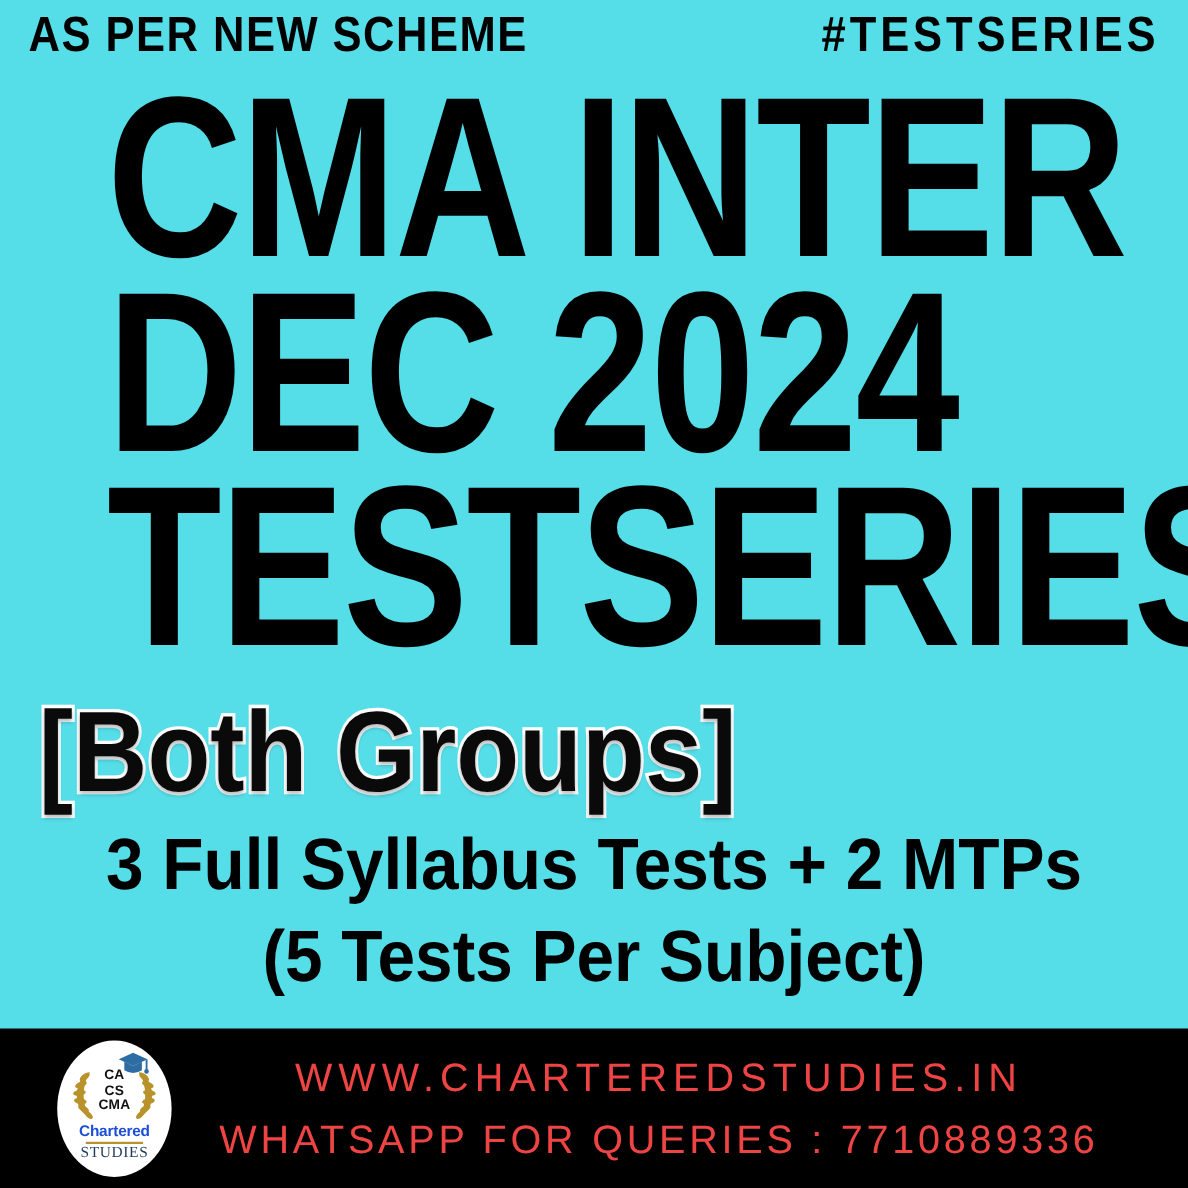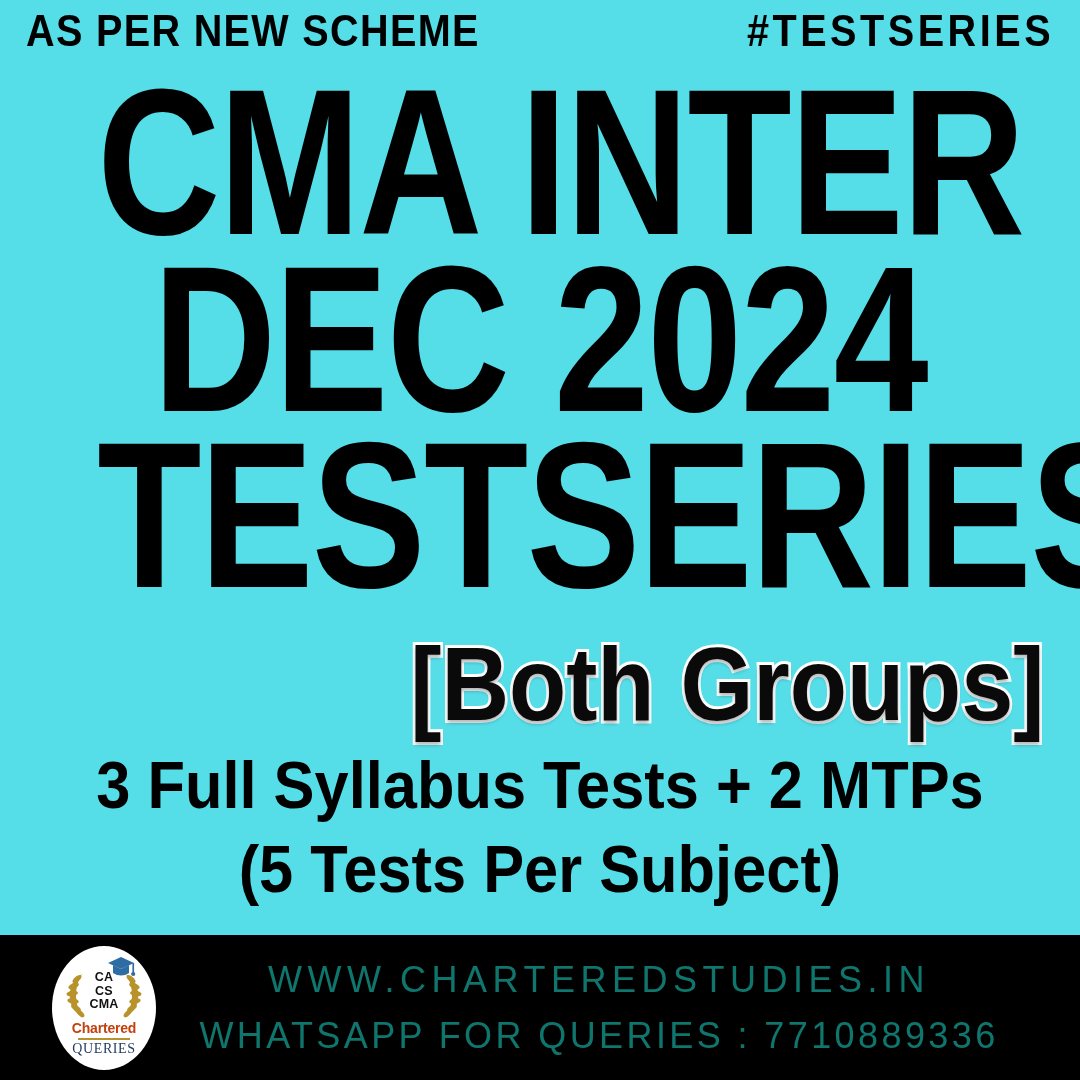--- a/index.html
+++ b/index.html
@@ -50,42 +50,42 @@
     letter-spacing: 4px;
     transform-origin: right center;
   }
 
   
   .headline {
     position: absolute;
     top: 76px;
     left: 0;
     width: 1080px;
-    text-align: center;
+    text-align: left;
   }
   .headline-line {
     display: block;
     font-family: "Liberation Sans Narrow", "Liberation Sans", sans-serif;
     font-weight: 700;
     color: #000000;
     font-size: 208px;
     line-height: 0.83;
     letter-spacing: -2px;
     white-space: nowrap;
     transform: scaleX(0.82);
     margin-bottom: 4px;
   }
 
   
   .subtitle-wrap {
     position: absolute;
     top: 632px;
     left: 0;
     width: 1080px;
-    text-align: right;
+    text-align: left;
   }
   .subtitle {
     display: inline-block;
     font-family: "Liberation Sans Narrow", "Liberation Sans", sans-serif;
     font-weight: 700;
     font-size: 104px;
     line-height: 1;
     color: #0a0a0a;
     letter-spacing: 0px;
     transform: scaleX(0.90);
@@ -179,21 +179,21 @@
     font-size: 12.5px;
     line-height: 1.08;
     color: #111111;
     letter-spacing: 0.2px;
   }
   .logo-chartered {
     font-family: "Liberation Sans", sans-serif;
     font-weight: 700;
     font-size: 14px;
     line-height: 1;
-    color: #c2410c;
+    color: #1d4ed8;
     margin-top: 3px;
     letter-spacing: -0.2px;
   }
   .logo-rule {
     width: 52px;
     height: 2px;
     background: #b8922a;
     margin: 3px 0 2px 0;
   }
   .logo-studies {
@@ -209,21 +209,21 @@
     flex: 1 1 auto;
     display: flex;
     flex-direction: column;
     justify-content: center;
     align-items: center;
     padding-right: 60px;
   }
   .footer-line {
     font-family: "Liberation Sans", sans-serif;
     font-weight: 400;
-    color: #0f766e;
+    color: #ef4444;
     white-space: nowrap;
   }
   .footer-line.site {
     font-size: 36px;
     letter-spacing: 5.5px;
     margin-bottom: 14px;
   }
   .footer-line.whatsapp {
     font-size: 36px;
     letter-spacing: 3.4px;
@@ -289,21 +289,21 @@
           </svg>
           <div class="logo-abbrs">
             <div>CA</div>
             <div>CS</div>
             <div>CMA</div>
           </div>
         </div>
 
         <div class="logo-chartered">Chartered</div>
         <div class="logo-rule"></div>
-        <div class="logo-studies">QUERIES</div>
+        <div class="logo-studies">STUDIES</div>
       </div>
     </div>
 
     <div class="footer-text">
       <div class="footer-line site">WWW.CHARTEREDSTUDIES.IN</div>
       <div class="footer-line whatsapp">WHATSAPP FOR QUERIES : 7710889336</div>
     </div>
 
   </div>
 

